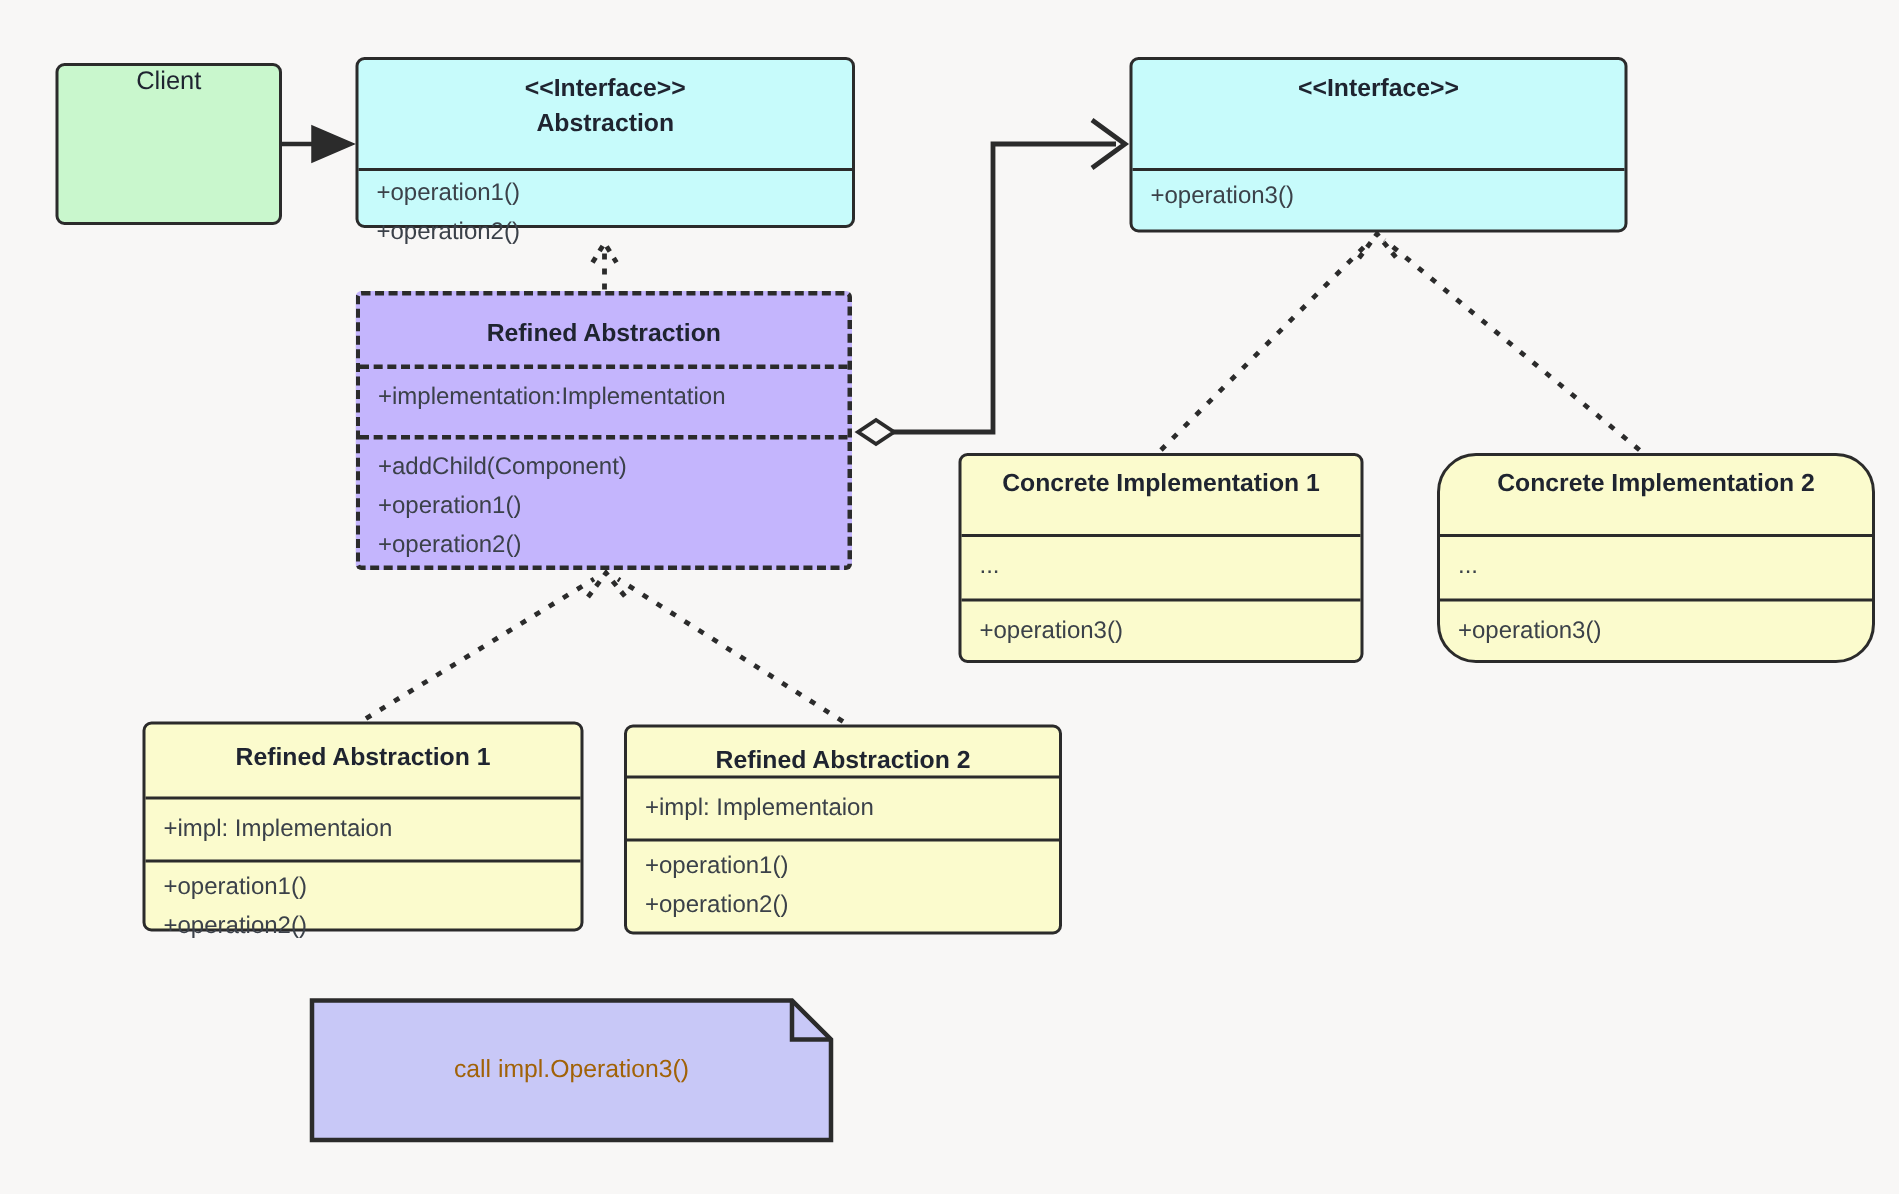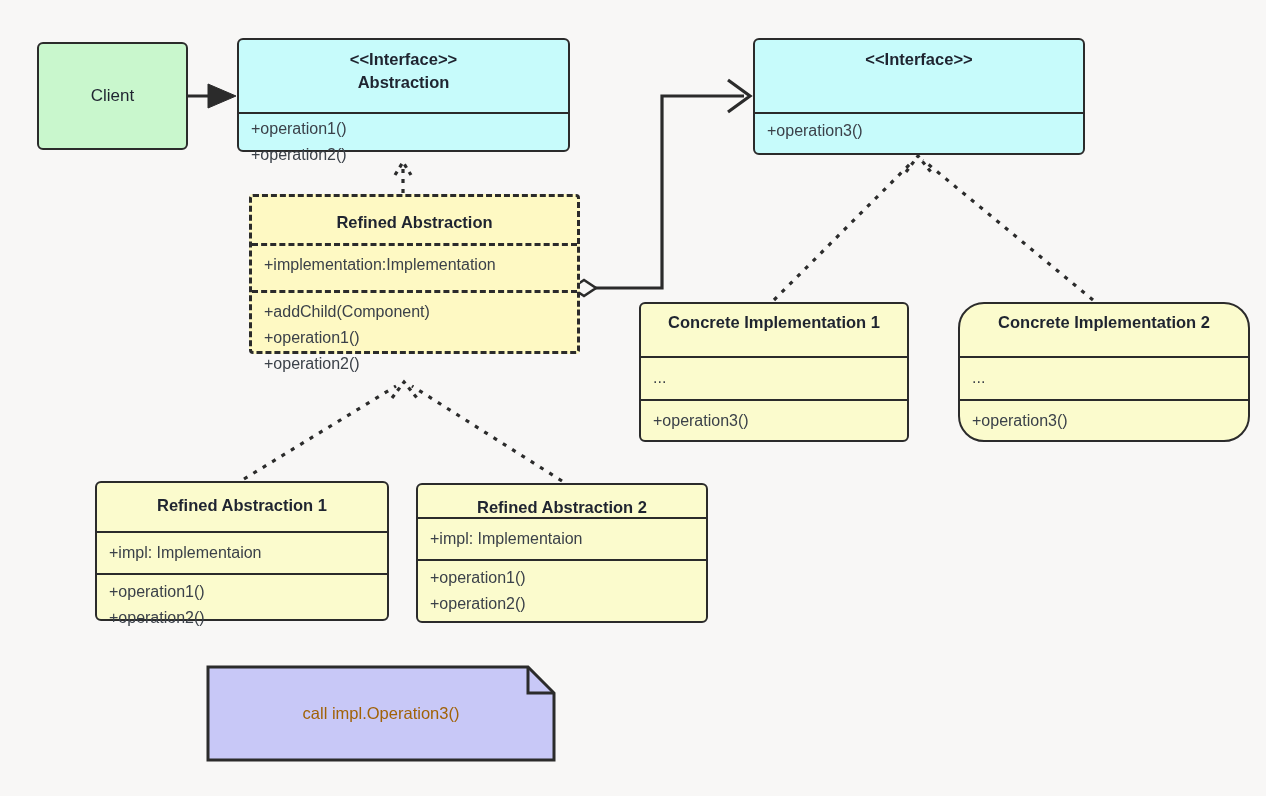--- a/index.html
+++ b/index.html
@@ -27,21 +27,21 @@
   .node {
     position: absolute;
     box-sizing: border-box;
     border: 2.5px solid #2b2b2b;
     border-radius: 6px;
     color: #1f2430;
     z-index: 2;
   }
   .node.plain {
     display: flex;
-    align-items: center;
+    align-items: flex-start;
     justify-content: center;
   }
   .node .title {
     text-align: center;
     font-weight: bold;
     font-size: 16.5px;
     line-height: 23px;
     padding: 9px 8px 10px 8px;
     box-sizing: border-box;
   }
@@ -73,25 +73,24 @@
   #abstraction .compartment { height: 39px; padding-top: 2px; }
   
   #implementation {
     left: 753px; top: 38px; width: 332px; height: 117px;
     background: #c7fbfb;
   }
   #implementation .title { height: 72px; }
   #implementation .compartment { height: 42px; padding-top: 4px; }
   
   #refined-abstraction {
-    left: 237px; top: 194px; width: 331px; height: 160px;
-    background: #fef9c3;
+    left: 237px; top: 194px; width: 331px; height: 186px;
+    background: #c4b5fd;
     border: 3px dashed #2b2b2b;
     border-radius: 4px;
-    margin-left: 12px;
   }
   #refined-abstraction .title { height: 46px; padding-top: 14px; }
   #refined-abstraction .compartment {
     border-top: 3px dashed #2b2b2b;
   }
   #refined-abstraction .attrs { height: 47px; padding-top: 6px; }
   #refined-abstraction .ops { height: 87px; padding-top: 6px; }
   
   .yellow { background: #fbfbcd; }
   #concrete-impl-1 {

